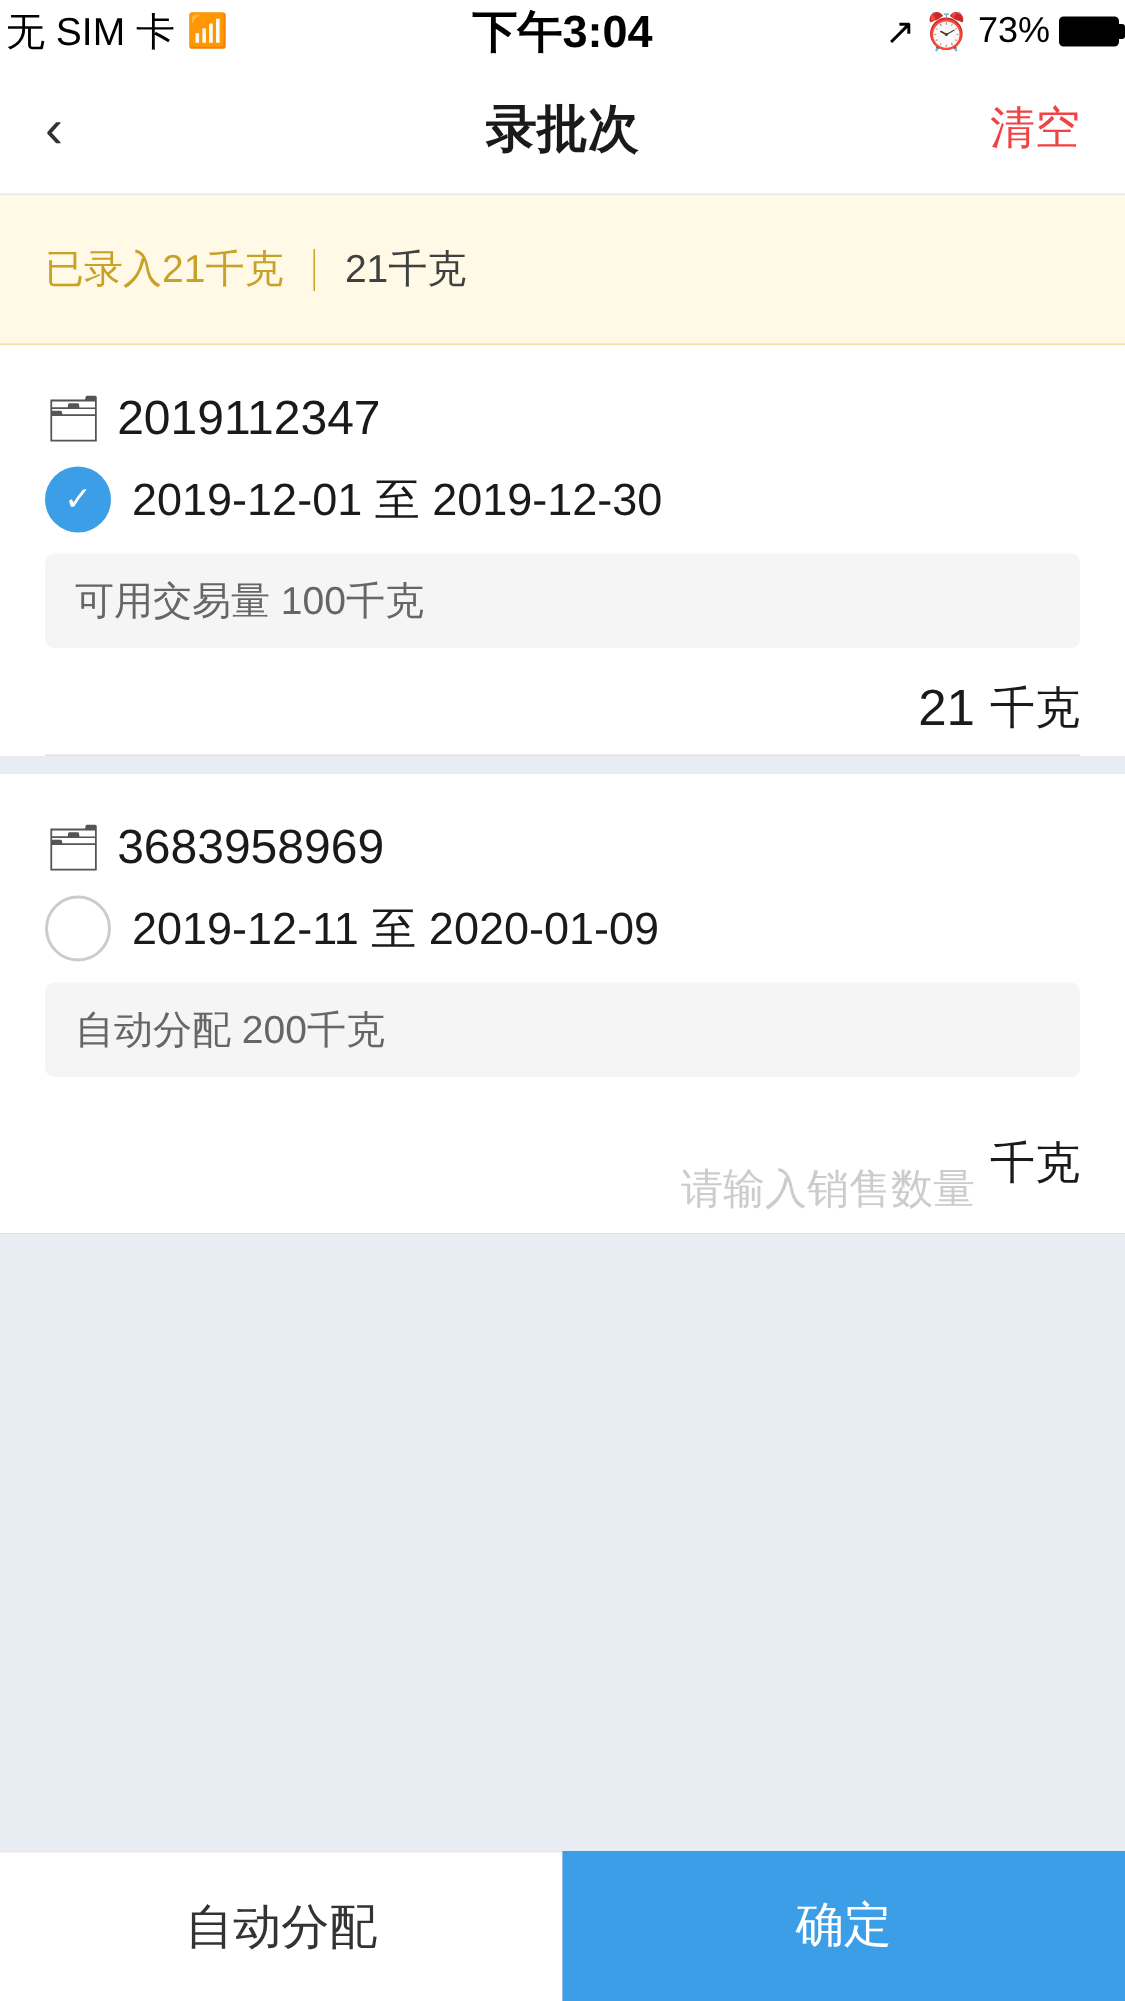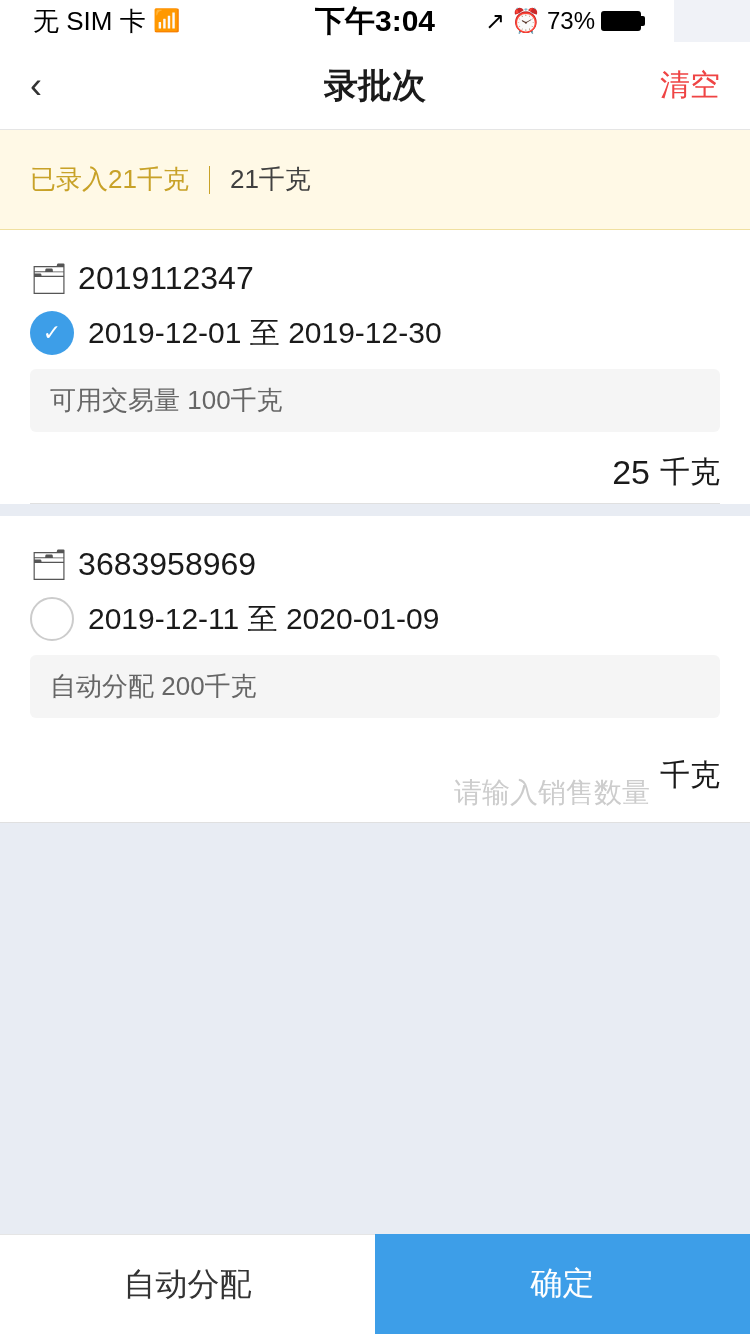--- a/index.html
+++ b/index.html
@@ -8,27 +8,27 @@
       width: 750px;
       min-height: 1334px;
       font-family: -apple-system, 'PingFang SC', 'Helvetica Neue', sans-serif;
       background: #f0f2f7;
       position: relative;
       overflow-x: hidden;
     }
 
     
     .status-bar {
-      width: 674px;
+      width: 750px;
       height: 42px;
       background: #fff;
       display: flex;
       align-items: center;
       justify-content: space-between;
-      padding: 0 33px;
+      padding: 0 4px;
       font-size: 26px;
     }
     .status-left {
       display: flex;
       align-items: center;
       gap: 8px;
       font-size: 26px;
       color: #000;
     }
     .status-center {
@@ -331,21 +331,21 @@
         <span class="batch-id">2019112347</span>
       </div>
       <div class="batch-date-row">
         <div class="check-circle">
           <span class="checkmark">✓</span>
         </div>
         <span class="batch-date">2019-12-01 至 2019-12-30</span>
       </div>
       <div class="batch-qty-bar">可用交易量 100千克</div>
       <div class="batch-input-row">
-        <span class="batch-input">25</span>
+        <span class="batch-input">21</span>
         <span class="batch-unit">千克</span>
       </div>
     </div>
   </div>
 
   <div class="separator-line"></div>
 
   <div class="batch-section-2">
     <div class="batch-item">
       <div class="batch-header">

